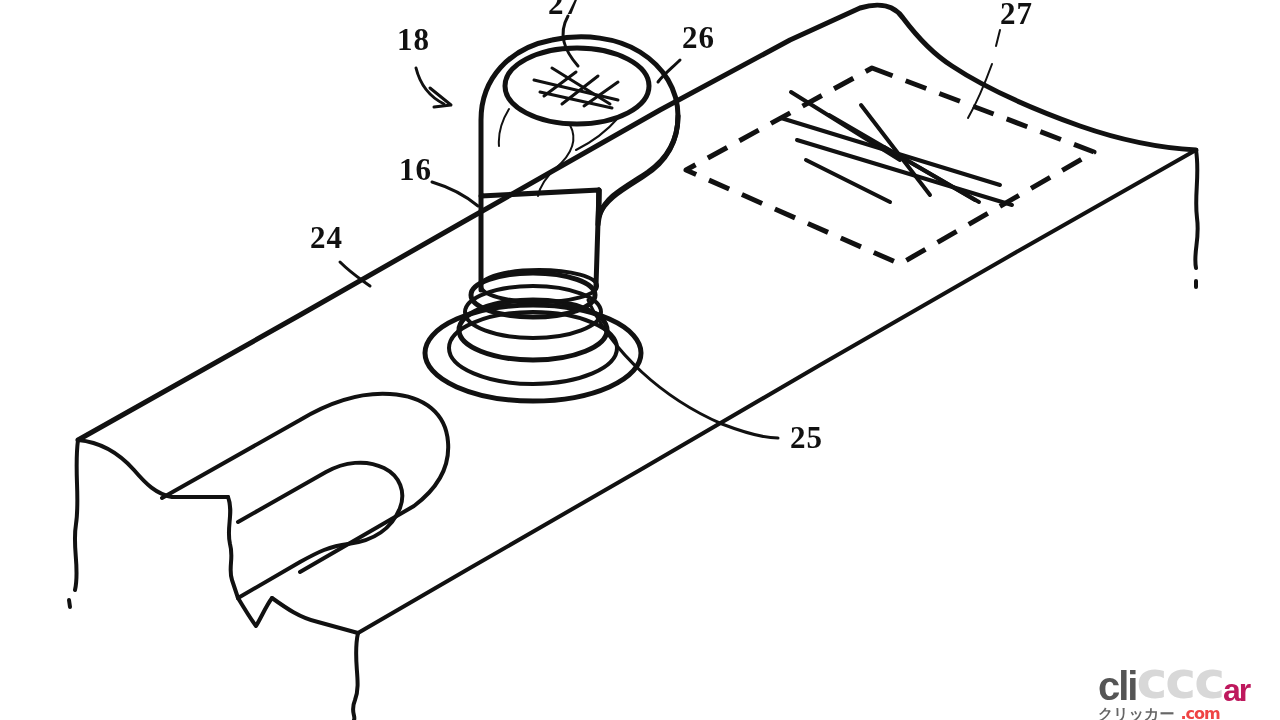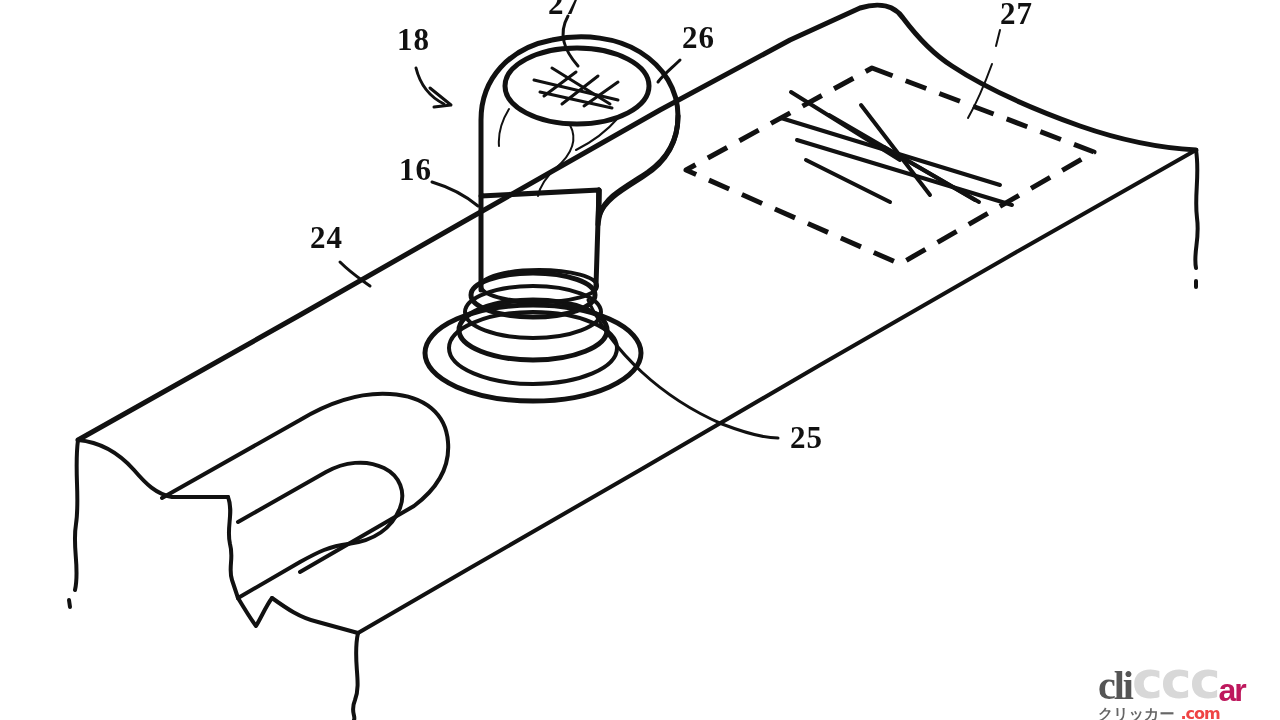--- a/index.html
+++ b/index.html
@@ -57,21 +57,21 @@
     height: 58px;
     pointer-events: none;
     user-select: none;
   }
   .wm-row {
     display: flex;
     align-items: flex-end;
     line-height: 1;
   }
   .wm-dark {
-    font-family: Liberation Serif, serif;
+    font-family: Liberation Sans, sans-serif;
     font-size: 40px;
     font-weight: 700;
     color: #555555;
     letter-spacing: -2px;
   }
   .wm-fade {
     font-family: "DejaVu Sans", sans-serif;
     font-size: 52px;
     font-weight: 700;
     color: #d8d8d8;

